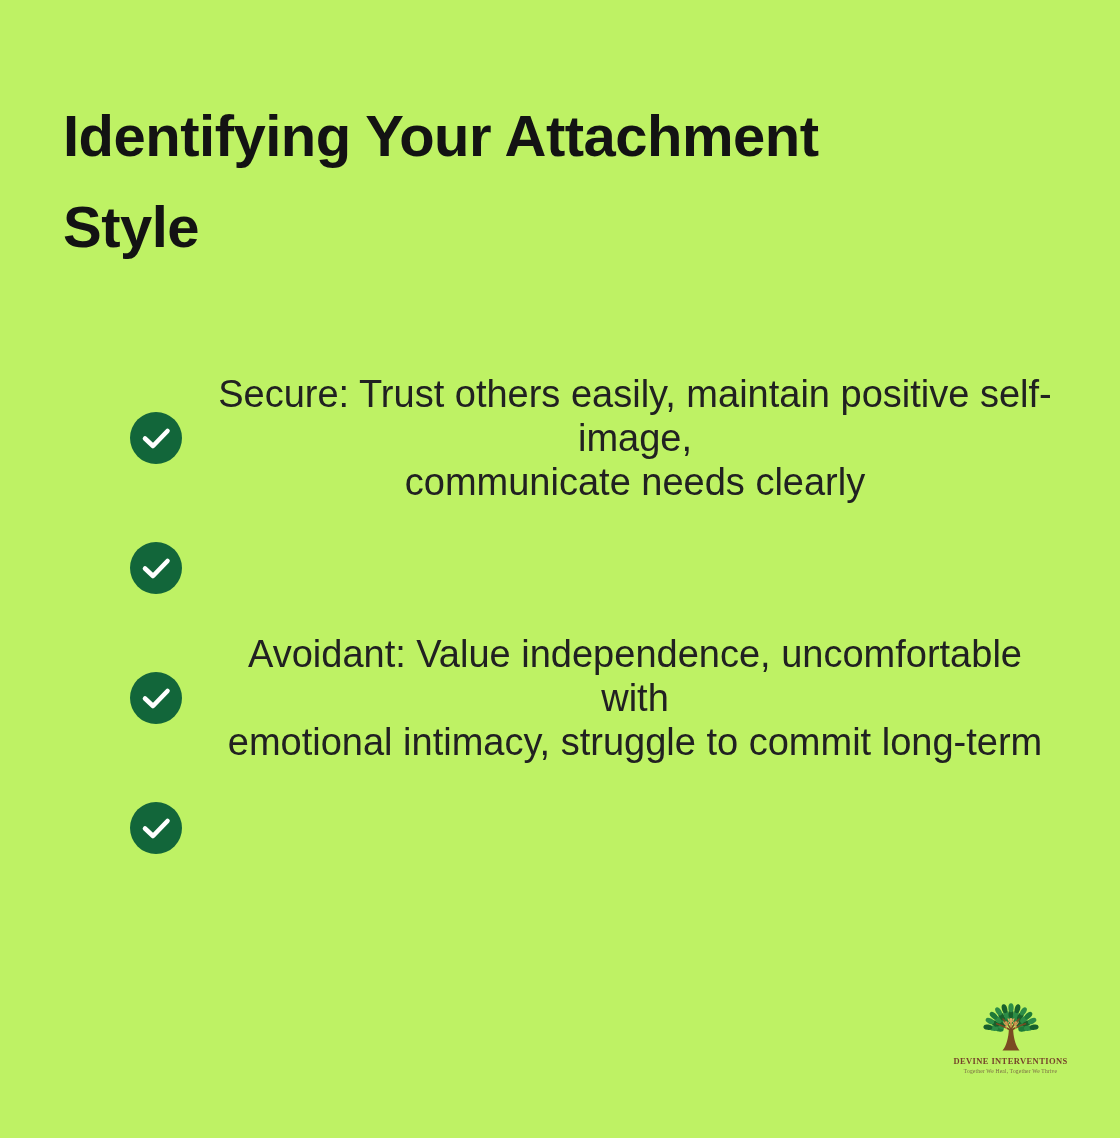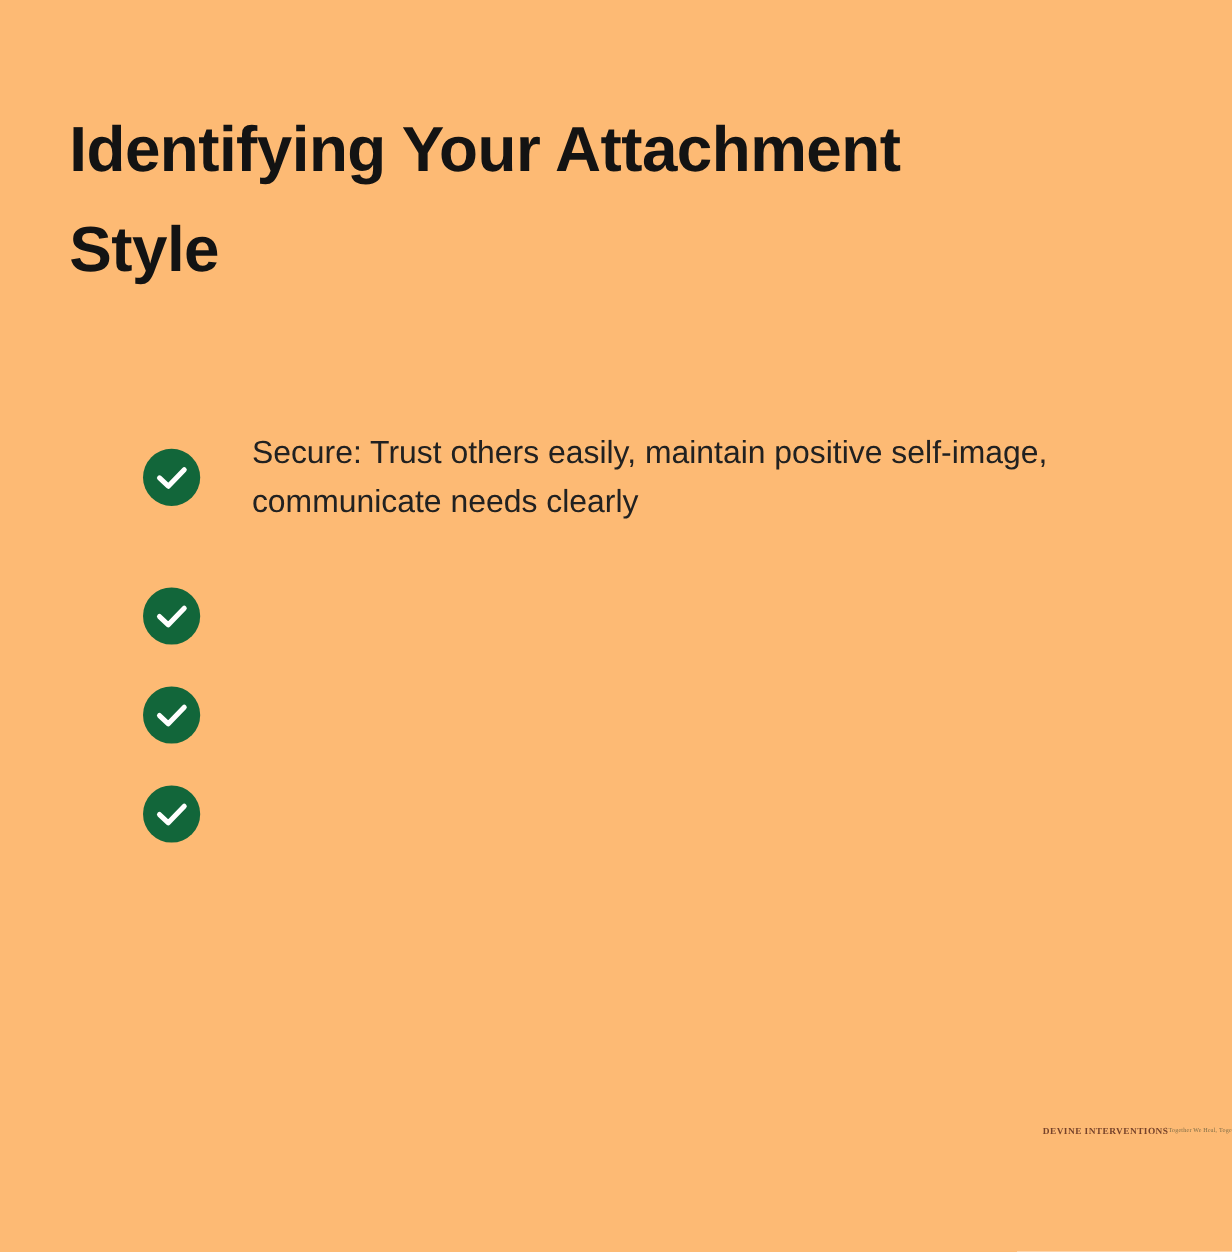--- a/index.html
+++ b/index.html
@@ -10,21 +10,21 @@
   body {
     width: 1120px;
     height: 1138px;
     position: relative;
     overflow: hidden;
     font-family: "Liberation Sans", sans-serif;
   }
   .slide {
     position: absolute;
     inset: 0;
-    background: #fdba74;
+    background: #bef264;
   }
   h1.title {
     position: absolute;
     left: 63px;
     top: 90px;
     width: 860px;
     margin: 0;
     font-size: 58px;
     line-height: 91px;
     font-weight: 700;
@@ -50,33 +50,34 @@
     flex: 0 0 auto;
     width: 52px;
     height: 52px;
     border-radius: 50%;
     background: #12663A;
     display: flex;
     align-items: center;
     justify-content: center;
   }
   .item-text {
-    margin: 18px;
+    margin: 0;
     max-width: 848px;
-    font-size: 29px;
+    font-size: 38px;
     line-height: 44px;
     color: #212121;
+    text-align: center;
   }
   .brand {
     position: absolute;
     left: 948px;
     top: 1000px;
     width: 125px;
     display: flex;
-    flex-direction: row;
+    flex-direction: column;
     align-items: center;
   }
   .brand-name {
     margin-top: 2px;
     font-family: "Liberation Serif", serif;
     font-size: 8.5px;
     letter-spacing: 0.4px;
     font-weight: 600;
     color: #76432B;
     white-space: nowrap;
@@ -115,20 +116,21 @@
         </svg>
       </span>
     </li>
 
     <li>
       <span class="check-badge">
         <svg width="52" height="52" viewBox="0 0 52 52" aria-hidden="true">
           <path d="M15 26.5 L23 34 L37.5 19" fill="none" stroke="#ffffff" stroke-width="4.6" stroke-linecap="round" stroke-linejoin="round"></path>
         </svg>
       </span>
+      <p class="item-text">Avoidant: Value independence, uncomfortable with<br>emotional intimacy, struggle to commit long-term</p>
     </li>
 
     <li>
       <span class="check-badge">
         <svg width="52" height="52" viewBox="0 0 52 52" aria-hidden="true">
           <path d="M15 26.5 L23 34 L37.5 19" fill="none" stroke="#ffffff" stroke-width="4.6" stroke-linecap="round" stroke-linejoin="round"></path>
         </svg>
       </span>
     </li>
 

